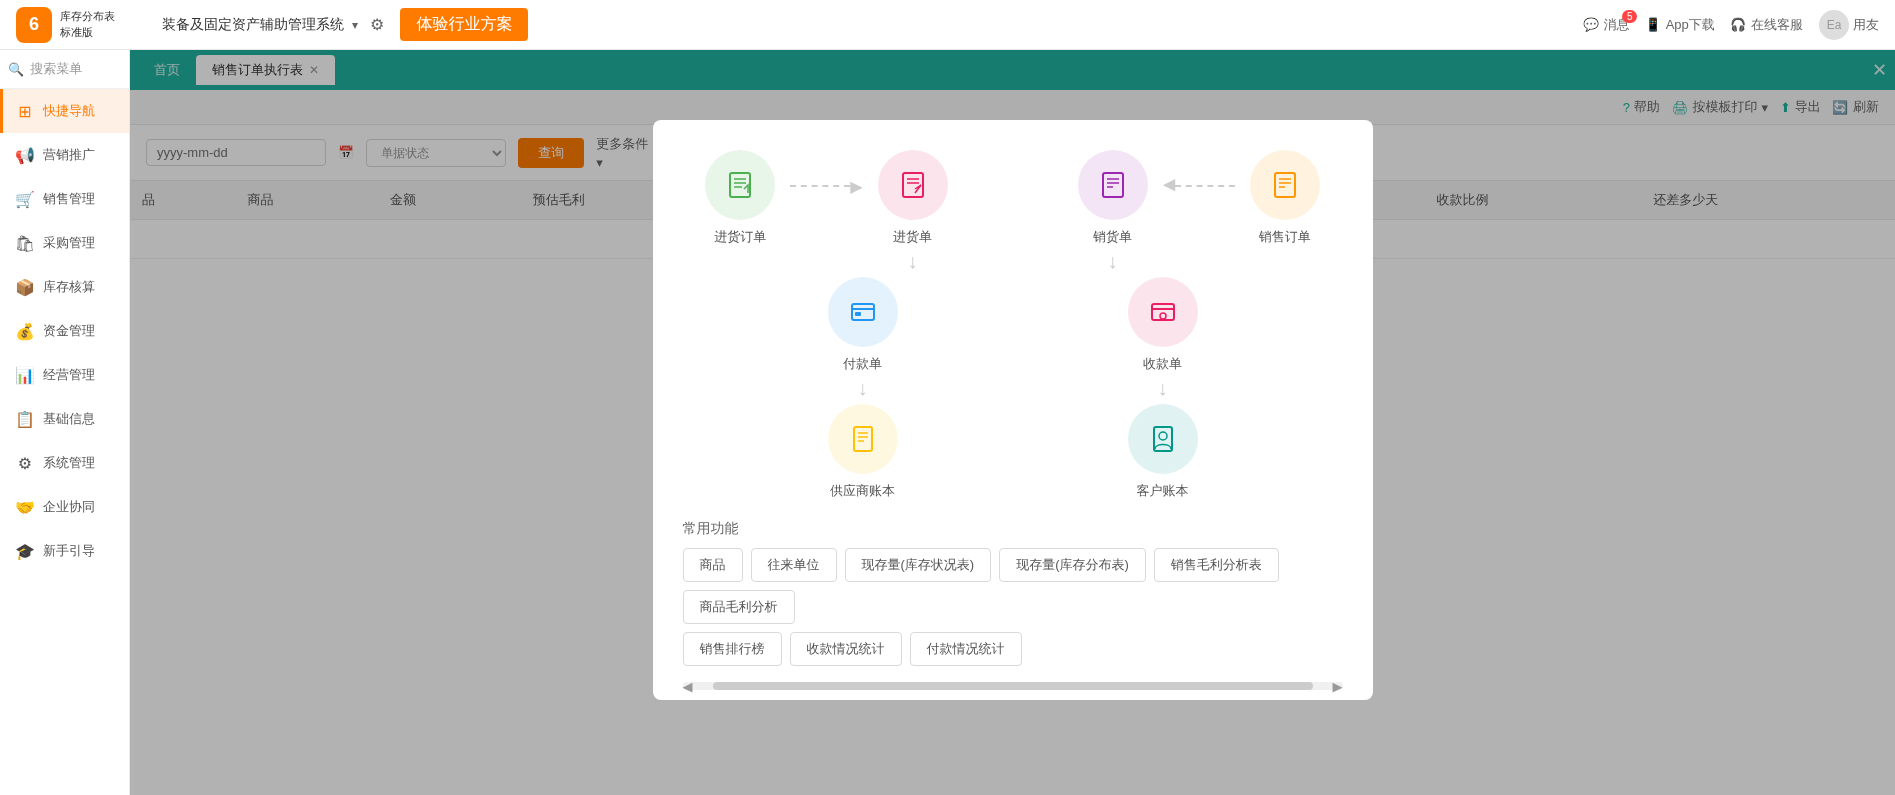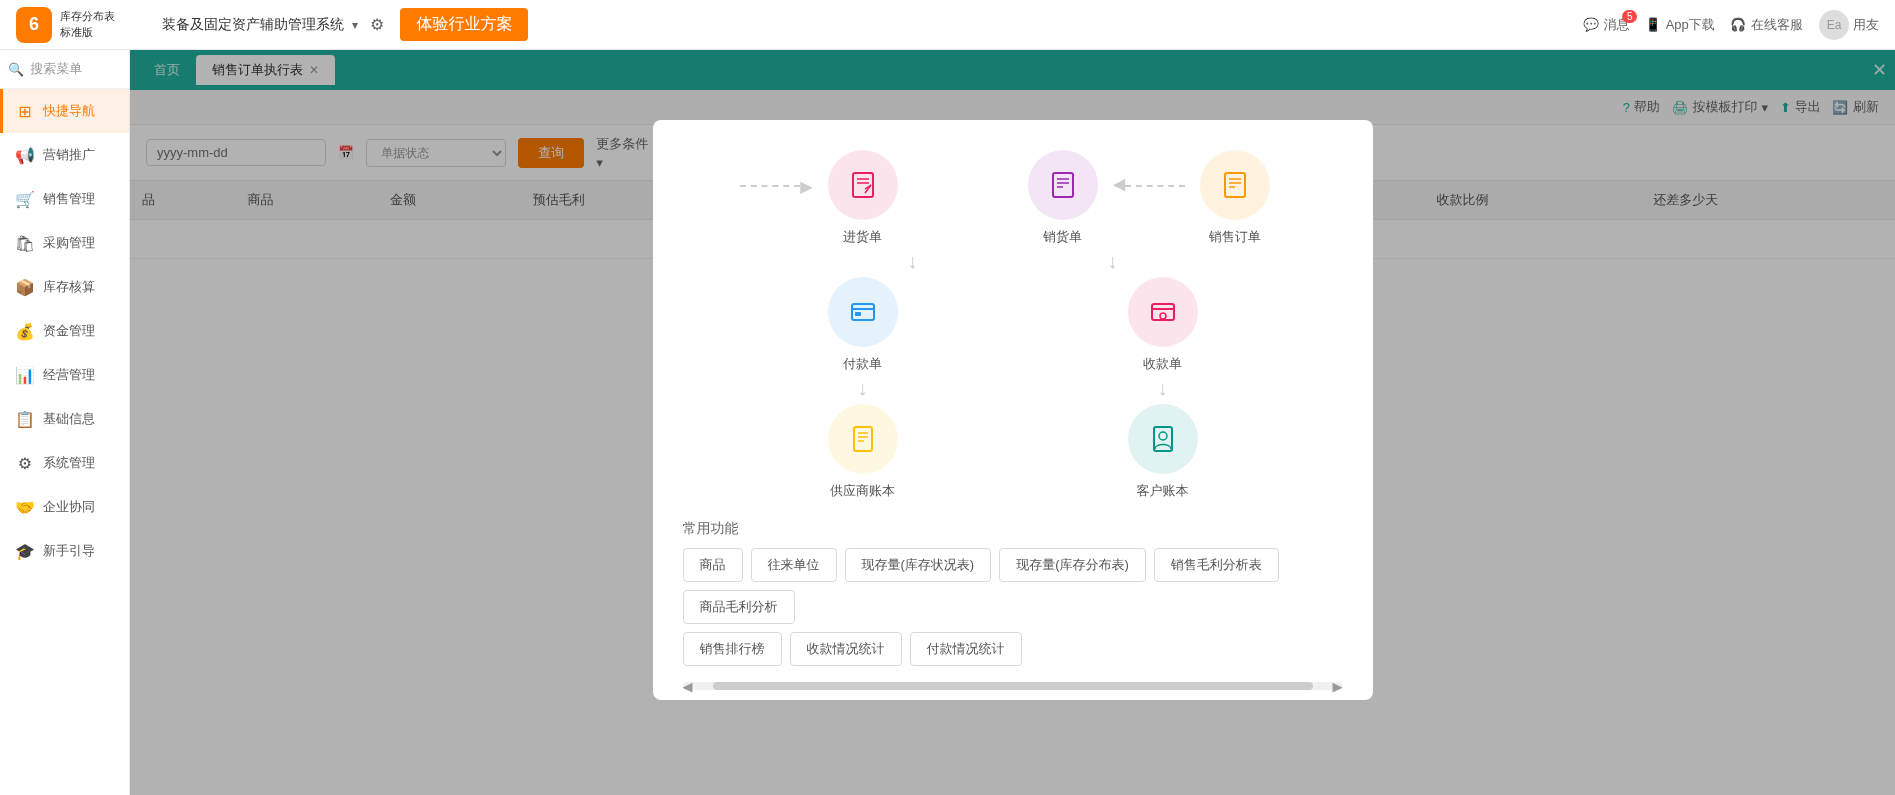--- a/index.html
+++ b/index.html
@@ -263,20 +263,32 @@
           </tbody>
         </table>
       </div>
 
       <div class="overlay">
         <div style="width:100%; display:flex; justify-content:center; padding-top: 10px;">
           <div class="quick-nav-panel">
 
             <div style="display:flex; align-items:center; justify-content:center; gap:0; margin-bottom: 0;">
 
+              <div class="flow-item">
+                <div class="flow-circle green">
+                  <svg width="32" height="32" viewBox="0 0 32 32" fill="none">
+                    <rect x="6" y="4" width="20" height="24" rx="2" fill="none" stroke="#4caf50" stroke-width="2"></rect>
+                    <line x1="10" y1="10" x2="22" y2="10" stroke="#4caf50" stroke-width="1.5"></line>
+                    <line x1="10" y1="14" x2="22" y2="14" stroke="#4caf50" stroke-width="1.5"></line>
+                    <line x1="10" y1="18" x2="18" y2="18" stroke="#4caf50" stroke-width="1.5"></line>
+                    <polyline points="20,20 24,16 24,24" fill="none" stroke="#4caf50" stroke-width="1.5"></polyline>
+                  </svg>
+                </div>
+                <span class="flow-label">进货订单</span>
+              </div>
 
               <div class="flow-arrow-dashed-h">
                 <div class="dashed-line"></div>
                 <span class="arrow-head">▶</span>
               </div>
 
               <div class="flow-item">
                 <div class="flow-circle red">
                   <svg width="32" height="32" viewBox="0 0 32 32" fill="none">
                     <rect x="6" y="4" width="20" height="24" rx="2" fill="none" stroke="#e91e63" stroke-width="2"></rect>

